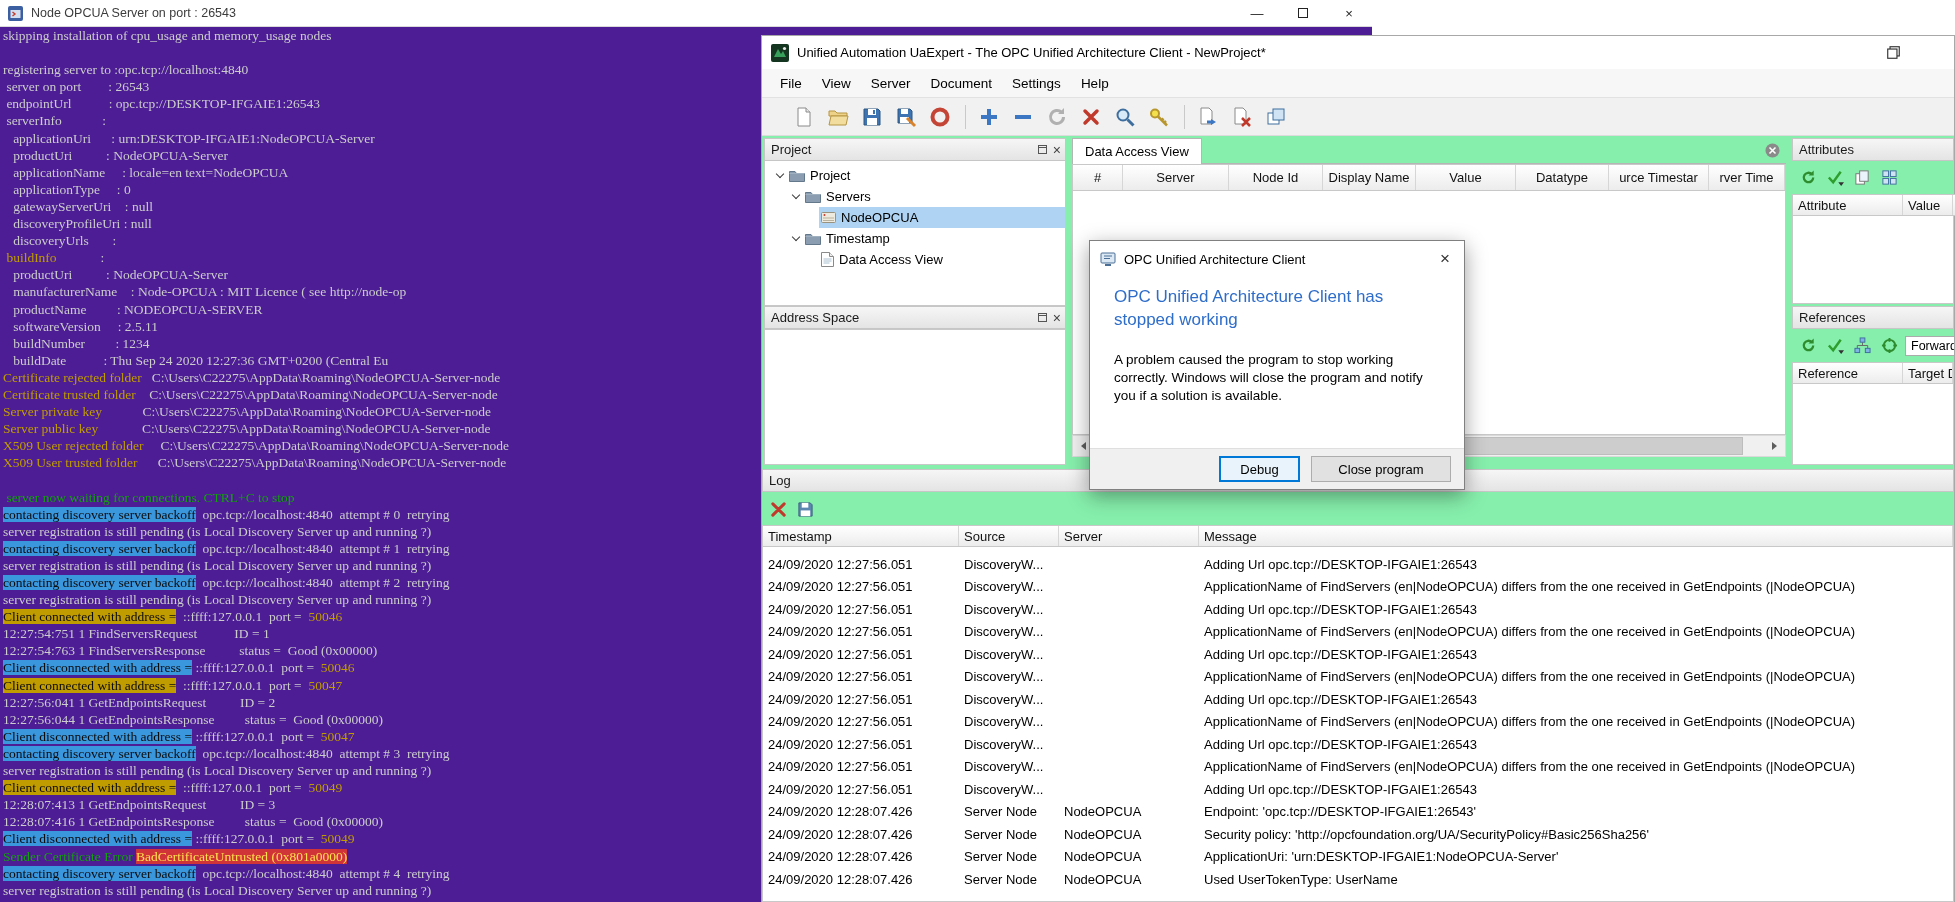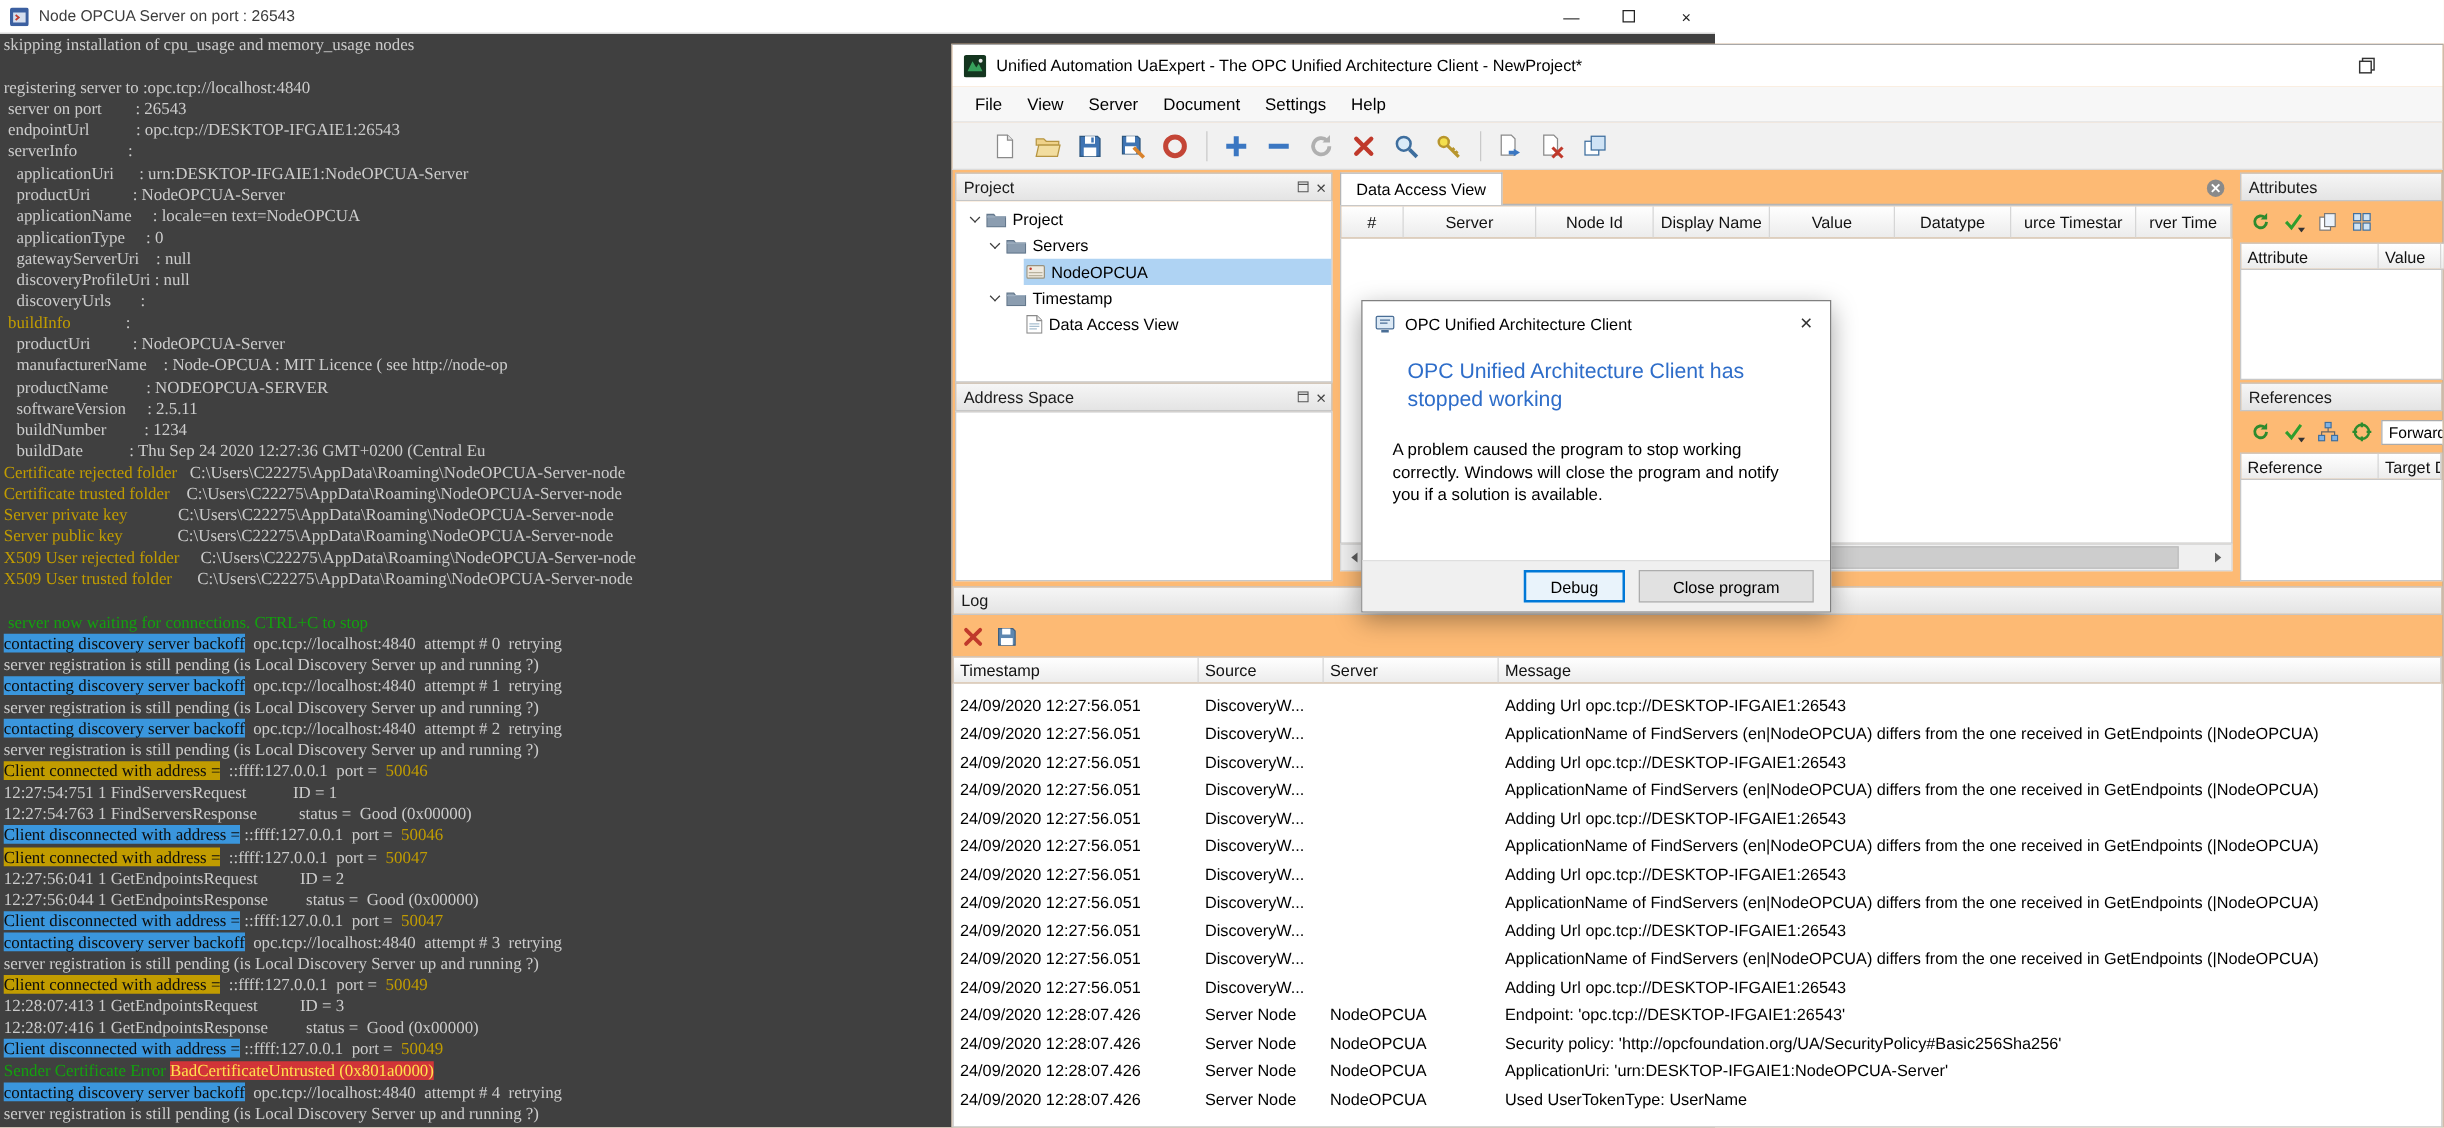--- a/index.html
+++ b/index.html
@@ -1,37 +1,37 @@
 <!DOCTYPE html>
 <html><head>
 <meta charset="utf-8">
 <style>
 *{margin:0;padding:0;box-sizing:border-box}
 html,body{width:1955px;height:902px;overflow:hidden;background:#FFF;font-family:"Liberation Sans",sans-serif}
 .screen{position:relative;width:1955px;height:902px}
 
 
-.term{position:absolute;left:0;top:0;width:1372px;height:902px;background:#404040;z-index:1}
+.term{position:absolute;left:0;top:0;width:1372px;height:902px;background:#4c1d95;z-index:1}
 .term-tb{position:relative;height:27px;background:#FFF;border-bottom:1px solid #DADADA;display:flex;align-items:center;padding-left:8px}
 .term-ico{width:15px;height:15px;margin-right:8px;line-height:0}
 .term-title{font-size:12.5px;color:#3C3C3C;white-space:nowrap}
 .term-ctrls{position:absolute;right:0;top:0;height:100%;display:flex}
 .tc{width:46px;height:100%;display:flex;align-items:center;justify-content:center;font-size:13px;color:#222}
 .boxglyph{width:10px;height:10px;border:1px solid #222;display:block}
 .term-body{padding:0 0 0 3px;font-family:Liberation Serif, serif;font-size:13.5px;white-space:pre;color:#CCC;overflow:hidden}
 .t-line{height:17.1px;line-height:17.1px}
 .c-f{color:#CCCCCC}
 .c-y{color:#C19C00}
 .c-g{color:#13A10E}
 .c-bc{background:#3A96DD;color:#0C0C0C}
 .c-by{background:#C19C00;color:#0C0C0C}
 .c-br{background:#D13438;color:#FFE14D}
 
 
-.ua{position:absolute;left:761px;top:35px;width:1194px;height:867px;background:#fdba74;border:1px solid #A8A8A8;z-index:2}
+.ua{position:absolute;left:761px;top:35px;width:1194px;height:867px;background:#86efac;border:1px solid #A8A8A8;z-index:2}
 .ua-tb{height:33px;background:#FFF;display:flex;align-items:center;padding-left:9px;position:relative}
 .ua-ico{width:18px;height:18px;margin-right:8px;line-height:0}
 .ua-title{font-size:13px;color:#000;white-space:nowrap}
 .restore-btn{position:absolute;left:1124px;top:9px;width:15px;height:15px;line-height:0}
 .ua-menu{height:29px;background:#F7F7F7;border-bottom:1px solid #E2E2E2;display:flex;align-items:center;padding-left:8px}
 .menu-item{font-size:13.5px;color:#000;padding:0 10px;line-height:29px}
 .ua-tools{height:38px;display:flex;align-items:center;padding-left:26px;border-bottom:1px solid #DCDCDC;background:#F1F1F1}
 .tb-btn{width:31px;height:31px;display:flex;align-items:center;justify-content:center;margin-right:3px}
 .ico{display:block;line-height:0}
 .tb-btn svg{width:22px;height:22px}
@@ -95,21 +95,21 @@
 #log-toolbar{left:0;top:358px;width:400px;height:30px}
 #log-head{left:0;top:389px;width:1192px;height:22px}
 #log-rows{left:0;top:411px;width:1192px;height:355px;border-top:none;overflow:hidden}
 
 
 .dlg{position:absolute;left:327px;top:104px;width:376px;height:250px;background:#FFF;border:1px solid #808080;box-shadow:0 6px 20px rgba(0,0,0,.38);z-index:50}
 .dlg-tb{height:36px;display:flex;align-items:center;padding:0 10px}
 .dlg-ico{width:16px;height:16px;margin-right:8px;line-height:0}
 .dlg-title{font-size:13px;color:#000}
 .dlg-x{margin-left:auto;font-size:17px;color:#333;padding:0 4px}
-.dlg-heading{color:#2E6DC9;font-size:17px;line-height:23px;padding:8px 36px 0}
+.dlg-heading{color:#2E6DC9;font-size:17px;line-height:23px;padding:8px 24px 0}
 .dlg-body{font-size:13.5px;color:#000;line-height:18px;padding:20px 26px 0 24px}
 .dlg-btns{position:absolute;left:0;right:0;bottom:0;height:41px;background:#F0F0F0;border-top:1px solid #DFDFDF;display:flex;align-items:center;justify-content:flex-end;gap:11px;padding-right:13px}
 .dlg-btn{height:26px;background:#E1E1E1;border:1px solid #ADADAD;font-size:13px;color:#000;display:flex;align-items:center;justify-content:center;font-family:"Liberation Sans",sans-serif}
 .dlg-btn.default{background:#E9F3FB;border:2px solid #0078D7}
 .btn-debug{width:81px}
 .btn-closeprog{width:140px}
 </style>
 </head>
 <body>
 

